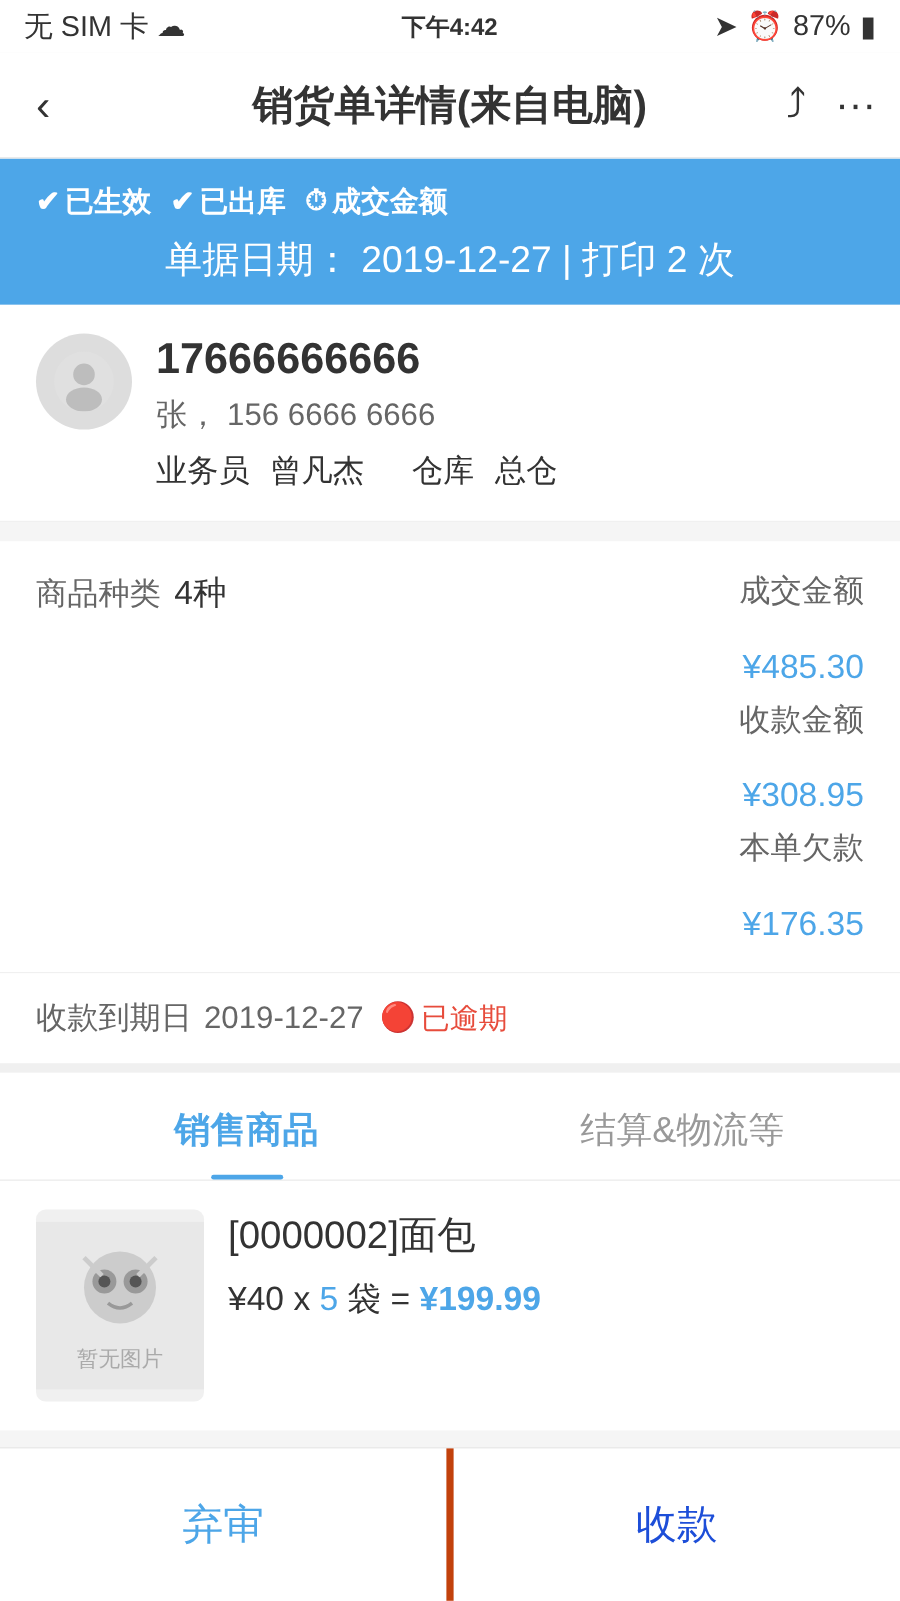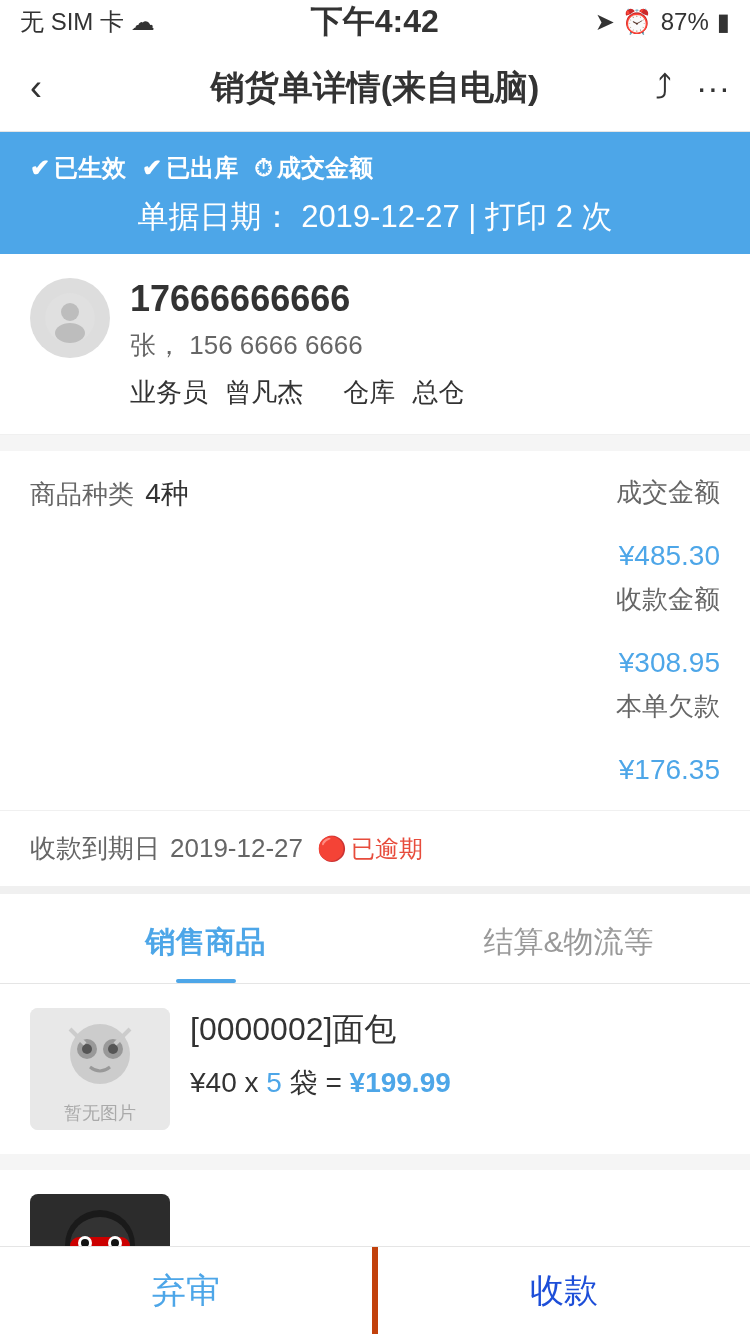--- a/index.html
+++ b/index.html
@@ -18,21 +18,21 @@
       height: 44px;
       background: #fff;
       display: flex;
       align-items: center;
       justify-content: space-between;
       padding: 0 20px;
       font-size: 24px;
       font-weight: 500;
     }
     .status-left { display: flex; align-items: center; gap: 10px; }
-    .status-center { font-size: 32px; font-weight: 600; }
+    .status-center { font-size: 20px; font-weight: 600; }
     .status-right { display: flex; align-items: center; gap: 8px; font-size: 24px; }
 
     
     .nav-bar {
       height: 88px;
       background: #fff;
       display: flex;
       align-items: center;
       padding: 0 20px;
       border-bottom: 1px solid #e5e5e5;
@@ -205,21 +205,21 @@
     .product-item {
       background: #fff;
       margin-bottom: 16px;
       padding: 24px 30px;
       display: flex;
       align-items: flex-start;
       gap: 20px;
     }
     .product-image {
       width: 140px;
-      height: 122px;
+      height: 160px;
       background: #f0f0f0;
       border-radius: 8px;
       flex-shrink: 0;
       display: flex;
       align-items: center;
       justify-content: center;
       overflow: hidden;
     }
     .product-info { flex: 1; }
     .product-name {
@@ -243,21 +243,21 @@
     }
     .product-price .highlight { color: #4da6e8; }
     .product-price .total { color: #4da6e8; font-weight: 600; }
 
     
     .bottom-bar {
       position: fixed;
       bottom: 0;
       left: 0;
       width: 750px;
-      height: 88px;
+      height: 128px;
       background: #fff;
       border-top: 1px solid #e5e5e5;
       display: flex;
       text-align: right;
     }
     .bottom-btn {
       flex: 1;
       display: flex;
       align-items: center;
       justify-content: center;

